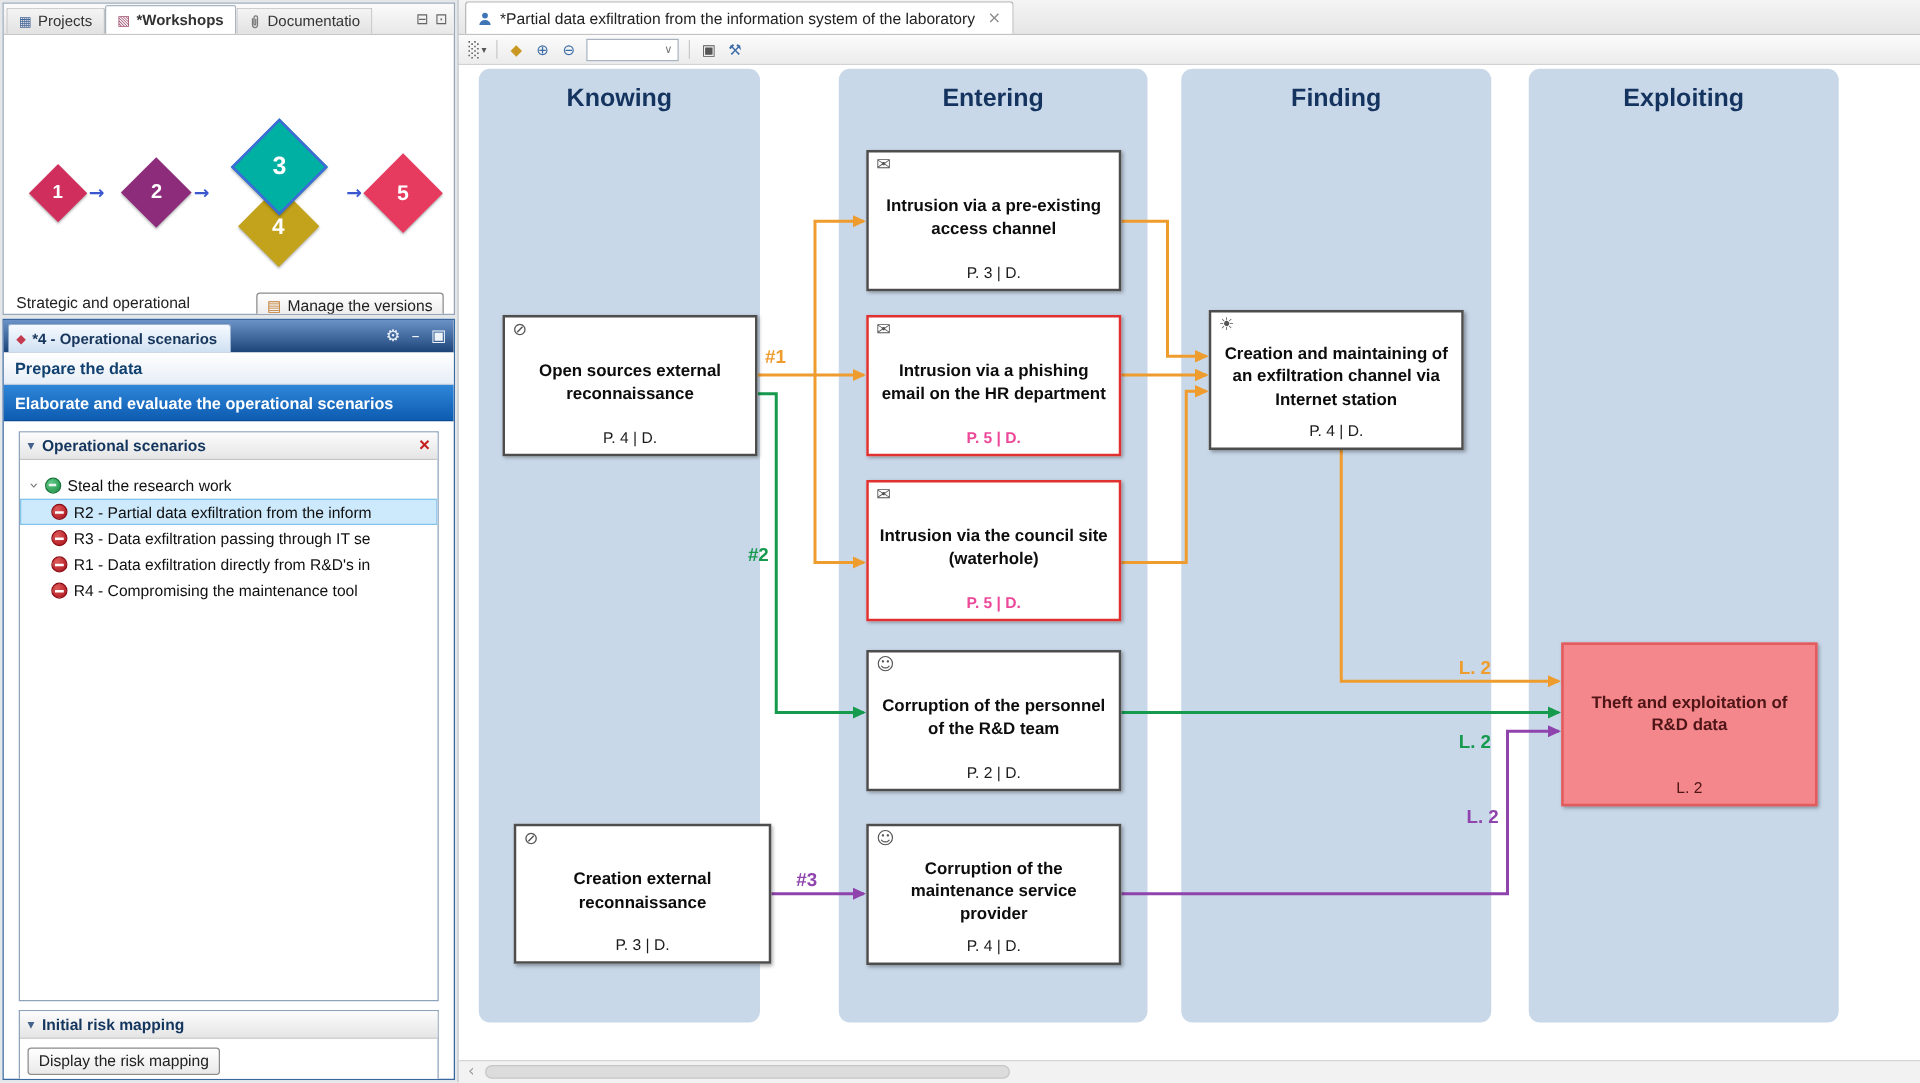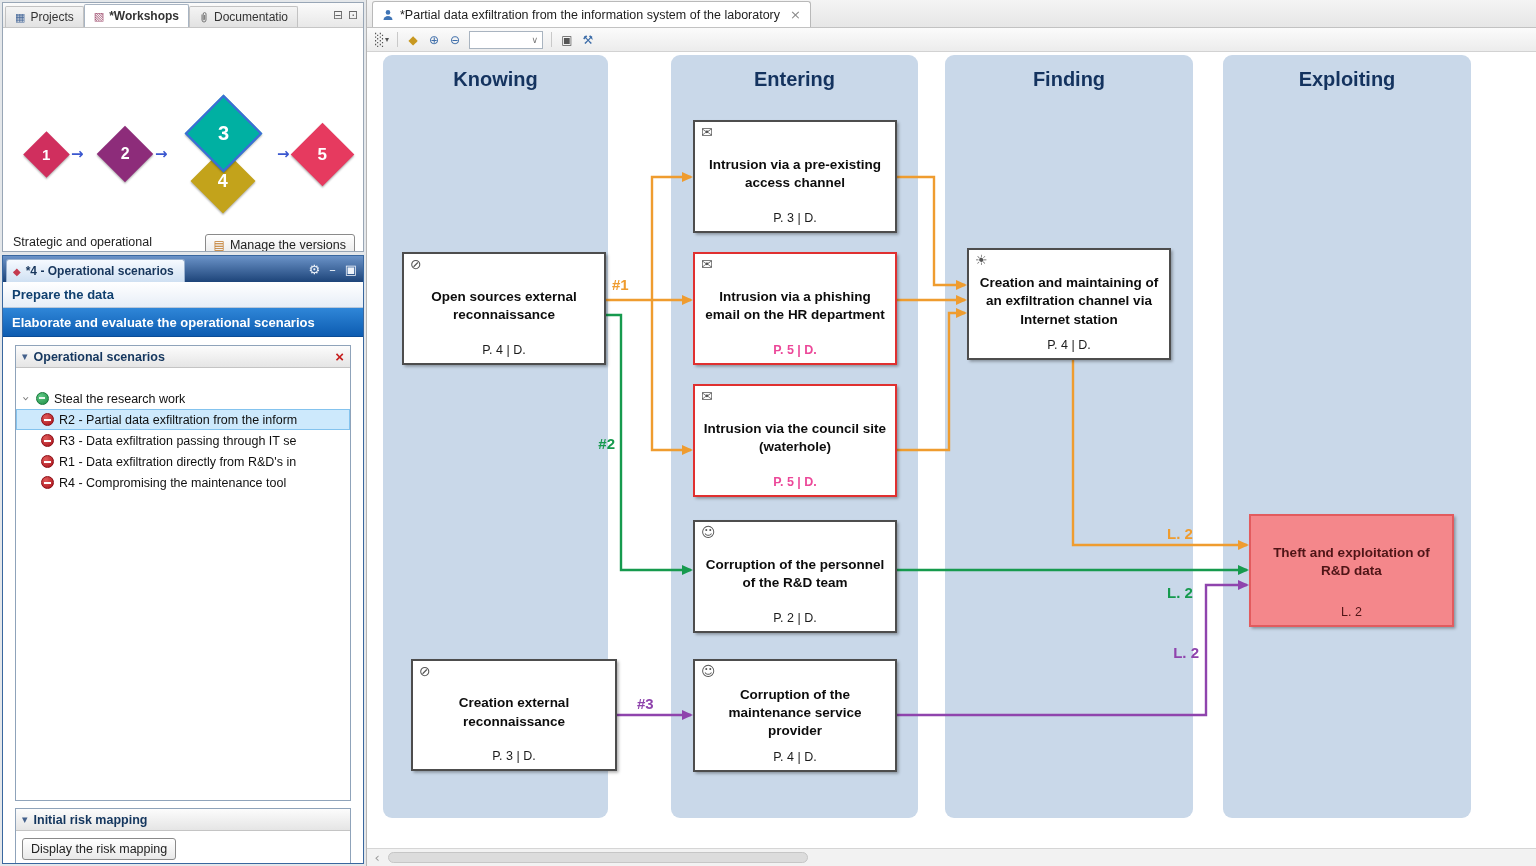--- a/index.html
+++ b/index.html
@@ -35,21 +35,21 @@
 .scen-tab{display:flex;align-items:center;gap:5px;height:23px;background:linear-gradient(#f6faff,#cfe0f2);border:1px solid #9ab2d0;border-bottom:none;border-radius:3px 3px 0 0;padding:0 10px 0 6px;font-size:12px;font-weight:bold;color:#17365c;white-space:nowrap;}
 .scen-tab .marker{color:#c43a4e;font-size:10px;}
 .scen-hicons{margin-left:auto;display:flex;align-items:center;gap:9px;color:#eef3fa;font-size:13px;padding-bottom:5px;}
 .step{display:flex;align-items:center;padding:0 9px;font-weight:bold;}
 .step-prepare{height:26px;flex:0 0 26px;background:linear-gradient(#ffffff,#e7eef7);border-bottom:1px solid #b9c8da;color:#10406f;font-size:13px;}
 .step-elaborate{height:29px;flex:0 0 29px;background:linear-gradient(#2f86d8,#0d5cb1);color:#fff;font-size:13px;border-bottom:1px solid #0a4c96;}
 .inner-panel{margin:8px 12px 0 12px;border:1px solid #8fa3ba;height:456px;flex:0 0 456px;display:flex;flex-direction:column;background:#fff;overflow:hidden;}
 .inner-header{height:22px;flex:0 0 22px;background:linear-gradient(#fcfcfc,#e5e5e5);border-bottom:1px solid #c4c4c4;display:flex;align-items:center;gap:6px;padding:0 6px;font-size:12.5px;font-weight:bold;color:#14365e;}
 .inner-header .collapse{color:#44618c;font-size:11px;}
 .inner-header .close{margin-left:auto;color:#c61f1f;font-weight:bold;font-size:15px;line-height:1;}
-.tree{padding-top:20px;overflow:hidden;}
+.tree{padding-top:10px;overflow:hidden;}
 .tree-row{display:flex;align-items:center;height:21px;padding-left:6px;gap:5px;white-space:nowrap;overflow:hidden;}
 .tree-row.selected{background:#cde9fc;outline:1px solid #84c3ee;outline-offset:-1px;}
 .chev{color:#777;font-size:13px;display:inline-block;transform:rotate(90deg);width:9px;text-align:center;font-family:"DejaVu Sans",sans-serif;}
 .tindent{width:14px;flex:0 0 14px;}
 .gicon{width:13px;height:13px;flex:0 0 13px;border-radius:50%;background:radial-gradient(circle at 35% 30%,#5fc985,#1d8d43);border:1px solid #17753a;position:relative;}
 .gicon::after{content:"";position:absolute;left:2px;top:4px;width:6px;height:2px;background:#eaf7ee;}
 .ricon{width:13px;height:13px;flex:0 0 13px;border-radius:50%;background:radial-gradient(circle at 35% 30%,#e05a5a,#a60f18);border:1px solid #8c0c14;position:relative;}
 .ricon::after{content:"";position:absolute;left:2px;top:4.5px;width:7px;height:2px;background:#fff;}
 .tlabel{overflow:hidden;font-size:12.5px;color:#101010;}
 .bottom-panel{margin:7px 12px 0 12px;border:1px solid #8fa3ba;border-bottom:none;flex:1;background:#fff;display:flex;flex-direction:column;}
@@ -327,21 +327,21 @@
         <div class="node" style="left: 326px; top: 607px; width: 204px; height: 113px;">
           <span class="nicon">☺</span>
           <div class="ntitle">Corruption of the maintenance service provider</div>
           <div class="nfooter">P. 4 | D.</div>
         </div>
         <div class="node" style="left: 600px; top: 196px; width: 204px; height: 112px;">
           <span class="nicon">☀</span>
           <div class="ntitle">Creation and maintaining of an exfiltration channel via Internet station</div>
           <div class="nfooter">P. 4 | D.</div>
         </div>
-        <div class="node target" style="left: 882px; top: 462px; width: 205px; height: 113px;">
+        <div class="node target" style="left: 882px; top: 462px; width: 205px; height: 131px;">
           <div class="ntitle">Theft and exploitation of R&amp;D data</div>
           <div class="nfooter">L. 2</div>
         </div>
       </div>
 
     <div class="hscroll">
       <span class="hbtn glyph">‹</span>
       <span class="hthumb"></span>
     </div>
   </main>

